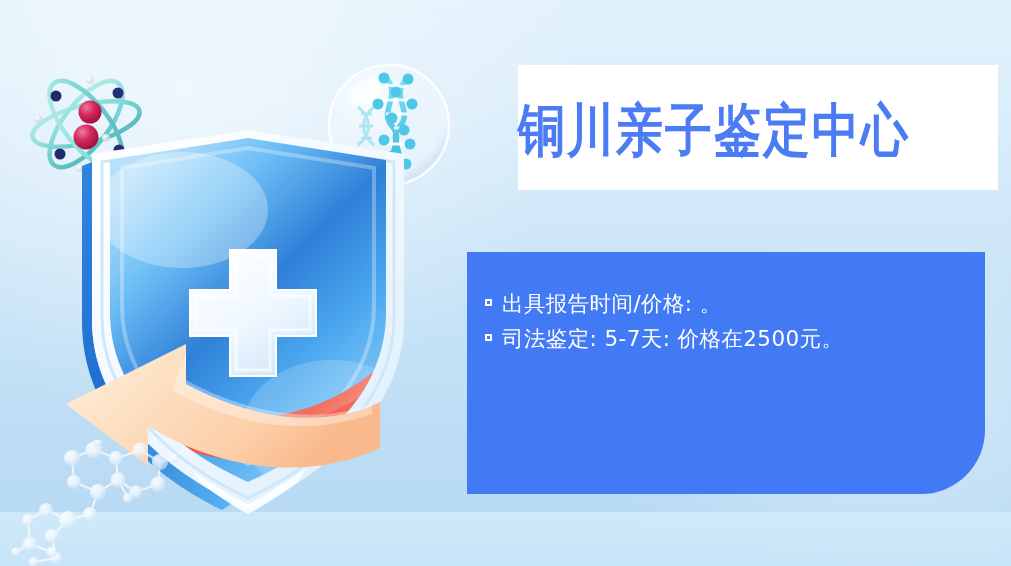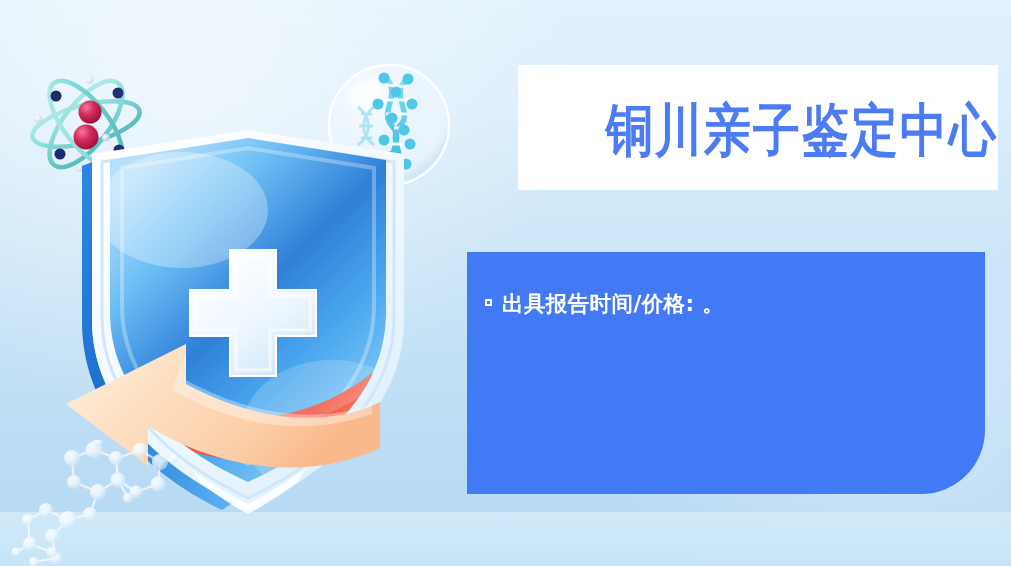--- a/index.html
+++ b/index.html
@@ -43,21 +43,21 @@
   
   #shield { position:absolute; left:62px; top:130px; width:372px; height:400px; }
 
   
   #arrow { position:absolute; left:60px; top:330px; width:320px; height:180px; }
 
   
   #title-plate {
     position:absolute; left:518px; top:65px; width:480px; height:125px;
     background:#ffffff;
-    display:flex; flex-direction:column; align-items:flex-end; justify-content:center;
+    display:flex; flex-direction:column; align-items:flex-start; justify-content:center;
     padding-top:4px;
   }
   #main-title {
     font-size:47px; line-height:1;
     font-weight:bold;
     color:#4b7cf3;
     letter-spacing:2px;
     white-space:nowrap;
     transform:scaleY(1.22);
     font-family:"DejaVu Sans","Liberation Sans",sans-serif;
@@ -75,21 +75,21 @@
   
   #info-panel {
     position:absolute; left:467px; top:252px; width:518px; height:242px;
     background:#4279f5;
     border-radius:0 0 64px 0;
     padding:34px 18px 0 12px;
   }
   .info-line {
     display:flex; align-items:flex-start;
     color:#ffffff;
-    font-weight:bold;
+    font-weight:normal;
     font-size:21.5px;
     line-height:35px;
     letter-spacing:.4px;
     font-family:"DejaVu Sans","Liberation Sans",sans-serif;
   }
   .bullet {
     flex:0 0 auto;
     width:7px; height:7px;
     border:2px solid #ffffff;
     margin:13px 10px 0 6px;
@@ -311,15 +311,19 @@
 
   <div id="title-plate">
     <div id="main-title">铜川亲子鉴定中心</div>
   </div>
 
   <div id="info-panel">
     <div class="info-line">
       <span class="bullet"></span>
       <span class="info-text">出具报告时间/价格: 。</span>
     </div>
+    <div class="info-line">
+      <span class="bullet"></span>
+      <span class="info-text">司法鉴定: 5-7天: 价格在2500元。</span>
+    </div>
   </div>
 
 </div>
 
 </body></html>

